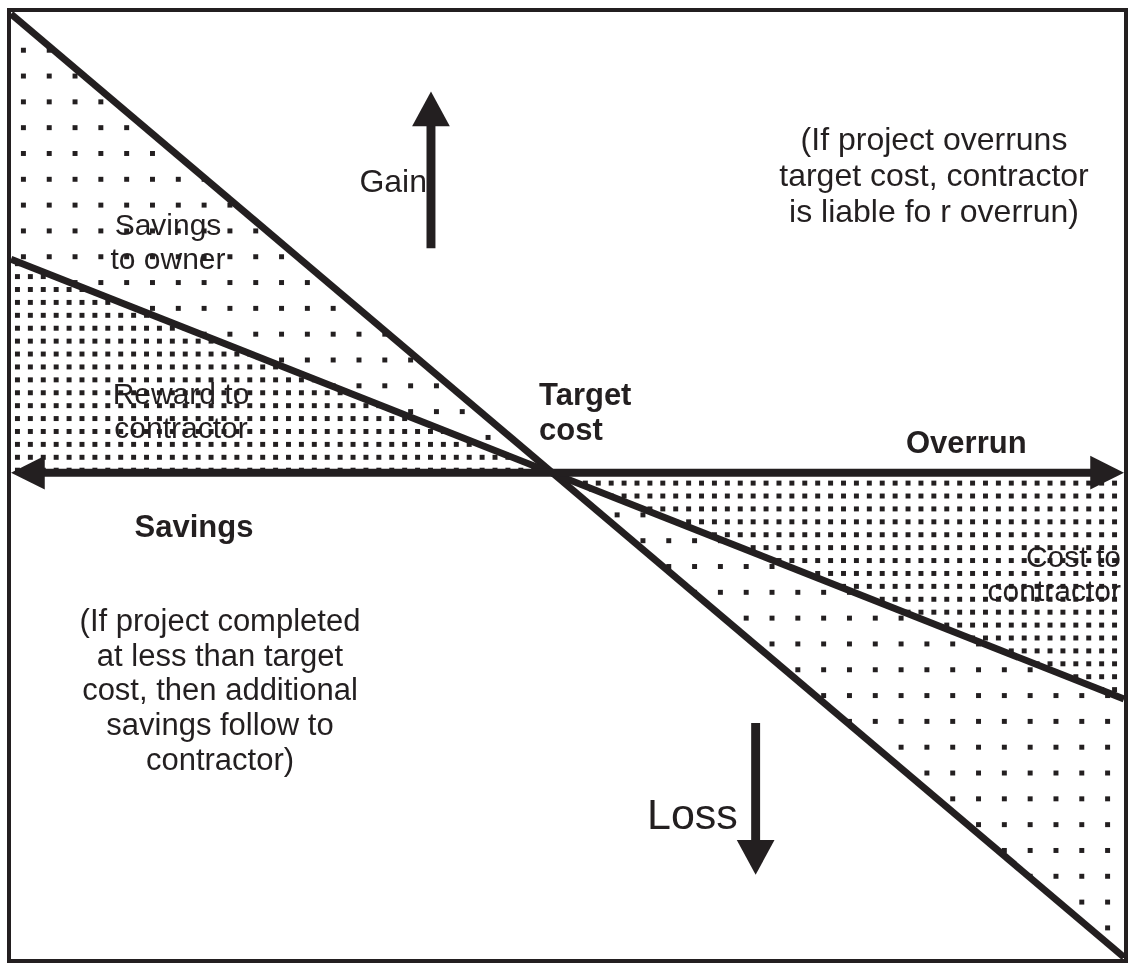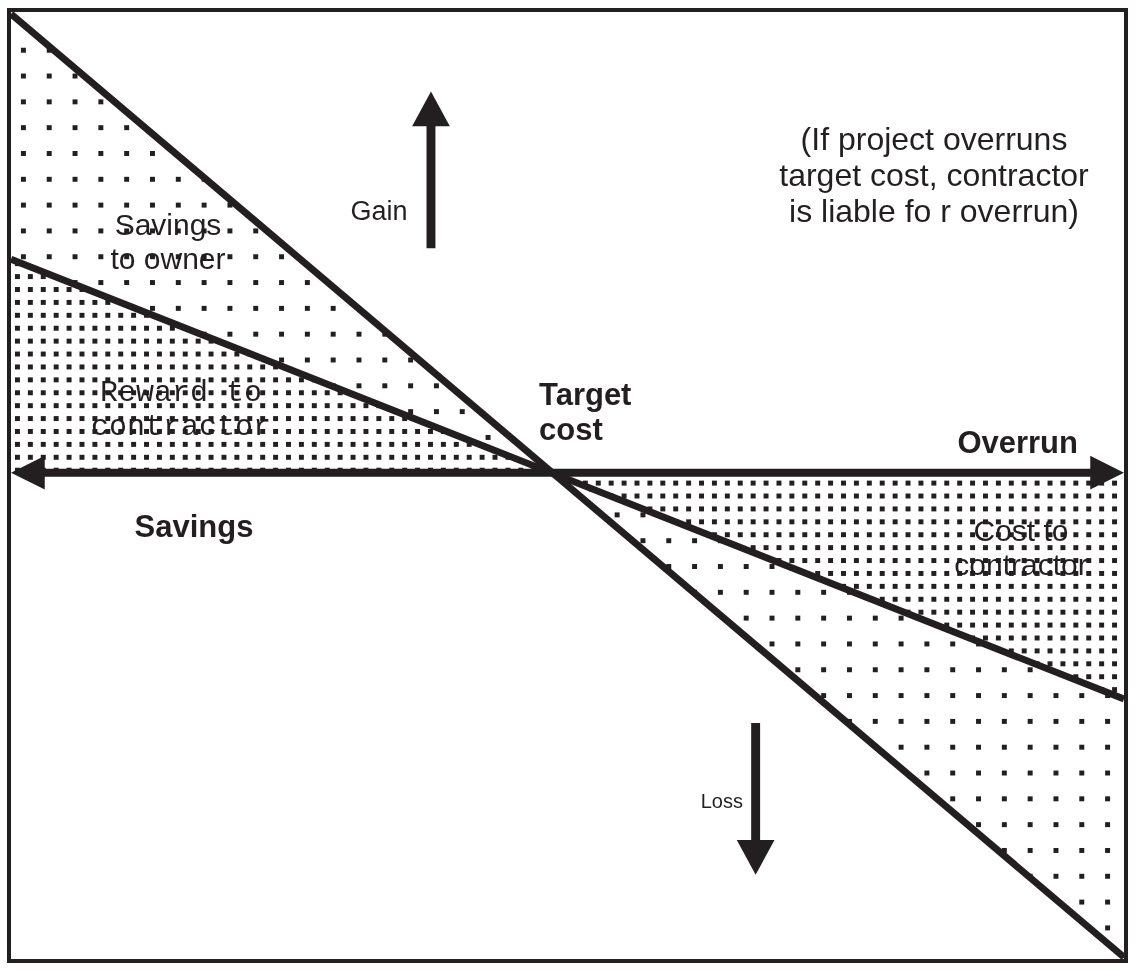--- a/index.html
+++ b/index.html
@@ -43,57 +43,57 @@
   .lbl-regular { font-weight: 400; }
   .lbl-bold    { font-weight: 700; }
 
   
   #lbl-savings-to-owner {
     left: 52px; top: 196px; width: 210px;
     font-size: 30px; text-align: center;
   }
   #lbl-reward-to-contractor {
     left: 60px; top: 365px; width: 220px;
-    font-size: 30px; text-align: center; font-family: Liberation Mono, monospace;
+    font-size: 30px; text-align: center;
   }
   #lbl-gain {
     left: 320px; top: 152px; width: 96px;
-    font-size: 27px;  margin-top: 32px;
+    font-size: 32px; text-align: right;
   }
   #lbl-overrun-note {
     left: 735px; top: 110px; width: 376px;
     font-size: 32px; 
   }
   #lbl-target-cost {
     left: 528px; top: 366px; width: 165px;
     font-size: 31px; text-align: left;
   }
   #lbl-overrun {
     left: 895px; top: 414px; width: 172px;
-    font-size: 31px; text-align: right;
+    font-size: 31px; text-align: left;
   }
   #lbl-savings {
     left: 96px; top: 498px; width: 174px;
     font-size: 31px; text-align: center;
   }
   #lbl-savings-note {
     left: 22px; top: 592px; width: 374px;
     font-size: 31px; text-align: center;
   }
   #lbl-cost-to-contractor {
-    left: 910px; top: 502px; width: 200px;
-    font-size: 30px; text-align: center;
+    left: 910px; top: 528px; width: 200px;
+    font-size: 30px; text-align: right;
   }
   #lbl-additional-cost-to-owner {
     left: 890px; top: 692px; width: 230px;
     font-size: 30px; text-align: center;
   }
   #lbl-loss {
     left: 636px; top: 778px; width: 96px;
-    font-size: 20px; text-align: right;
+    font-size: 43px; text-align: left;
   }
 </style>
 </head>
 <body>
 
 <div id="stage">
   <div id="frame">
 
     <svg id="plot" viewBox="0 0 1121 955" preserveAspectRatio="none">
       <defs>
@@ -164,20 +164,25 @@
 target cost, contractor
 is liable fo r overrun)</div>
 
     <div class="label lbl-bold" id="lbl-target-cost">Target
 cost</div>
 
     <div class="label lbl-bold" id="lbl-overrun">Overrun</div>
 
     <div class="label lbl-bold" id="lbl-savings">Savings</div>
 
+    <div class="label lbl-regular" id="lbl-savings-note">(If project completed
+at less than target
+cost, then additional
+savings follow to
+contractor)</div>
 
     <div class="label lbl-regular" id="lbl-cost-to-contractor">Cost to
 contractor</div>
 
 
     <div class="label lbl-regular" id="lbl-loss">Loss</div>
 
   </div>
 </div>
 

